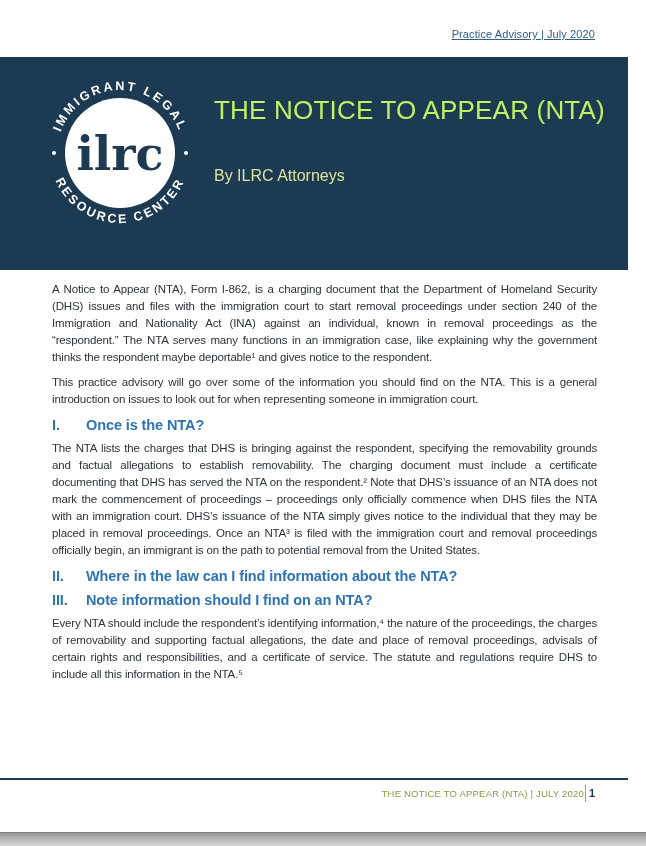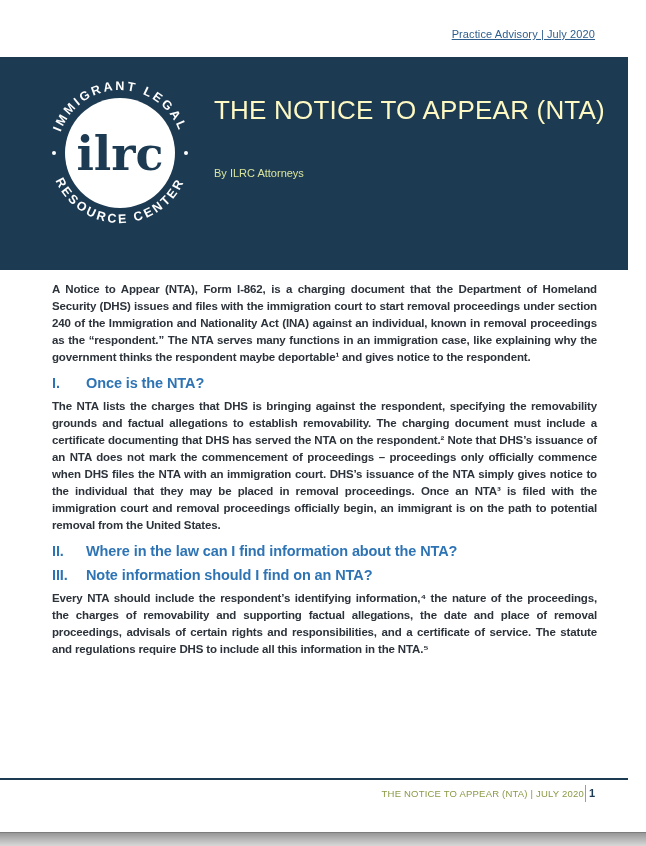--- a/index.html
+++ b/index.html
@@ -14,36 +14,36 @@
     font-size:11px; color:#2e5e8e; letter-spacing:0.1px;text-decoration:underline;
   }
 
   
   .banner {
     position:absolute; top:57px; left:0; width:628px; height:213px;
     background:#1c3a52;
   }
   .banner-title {
     position:absolute; left:214px; top:38px;
-    font-size:26px; color:#fef9c3; letter-spacing:0.2px; font-weight:normal;
+    font-size:26px; color:#bef264; letter-spacing:0.2px; font-weight:normal;
   }
   .byline {
     position:absolute; left:214px; top:110px;
-    font-size:11px; color:#d9e49d;
+    font-size:16px; color:#d9e49d;
   }
   .logo { position:absolute; left:40px; top:16px; width:160px; height:160px; }
 
   
   .content {
     position:absolute; left:52px; top:281px; width:545px;
     color:#2d333b;
   }
   .content p {
     margin:0 0 8px 0; font-size:11.5px; line-height:17px;
-    text-align:justify; letter-spacing:-0.15px;font-weight:bold;
+    text-align:justify; letter-spacing:-0.15px;
   }
   .content h2 {
     display:flex; margin:6px 0 6px 0; font-size:14.5px; line-height:18px;
     color:#2e74b5; font-weight:bold; letter-spacing:-0.1px;
   }
   .content h2 .numeral { flex:0 0 34px; }
 
   
   .footer-rule {
     position:absolute; top:778px; left:0; width:628px; height:2px;
@@ -93,20 +93,21 @@
         <circle cx="146" cy="80" r="2" fill="#ffffff"></circle>
         <text x="80" y="97" text-anchor="middle" font-family="DejaVu Serif, serif" font-weight="bold" font-size="46" fill="#1c3a52">ilrc</text>
       </svg>
     </div>
     <div class="banner-title">THE NOTICE TO APPEAR (NTA)</div>
     <div class="byline">By ILRC Attorneys</div>
   </div>
 
   <div class="content">
     <p>A Notice to Appear (NTA), Form I-862, is a charging document that the Department of Homeland Security (DHS) issues and files with the immigration court to start removal proceedings under section 240 of the Immigration and Nationality Act (INA) against an individual, known in removal proceedings as the “respondent.”  The NTA serves many functions in an immigration case, like explaining why the government thinks the respondent maybe deportable¹ and gives notice to the respondent.</p>
+    <p>This practice advisory will go over some of the information you should find on the NTA. This is a general introduction on issues to look out for when representing someone in immigration court.</p>
 
     <h2>
       <span class="numeral">I.</span>
       <span>Once is the NTA?</span>
     </h2>
     <p>The NTA lists the charges that DHS is bringing against the respondent, specifying the removability grounds and factual allegations to establish removability. The charging document must include a certificate documenting that DHS has served the NTA on the respondent.² Note that DHS’s issuance of an NTA does not mark the commencement of proceedings – proceedings only officially commence when DHS files the NTA with an immigration court.  DHS’s issuance of the NTA simply gives notice to the individual that they may be placed in removal proceedings. Once an NTA³ is filed with the immigration court and removal proceedings officially begin, an immigrant is on the path to potential removal from the United States.</p>
 
     <h2>
       <span class="numeral">II.</span>
       <span>Where in the law can I find information about the NTA?</span>

